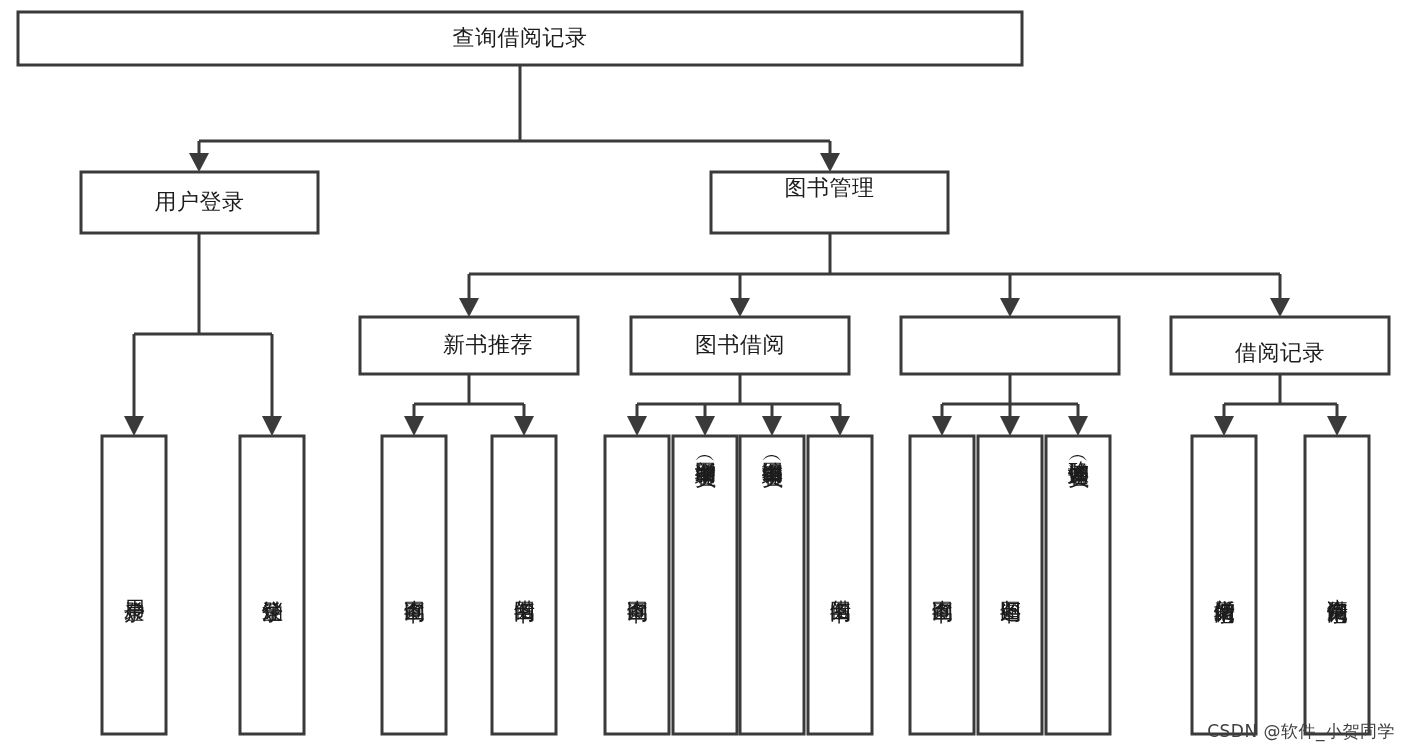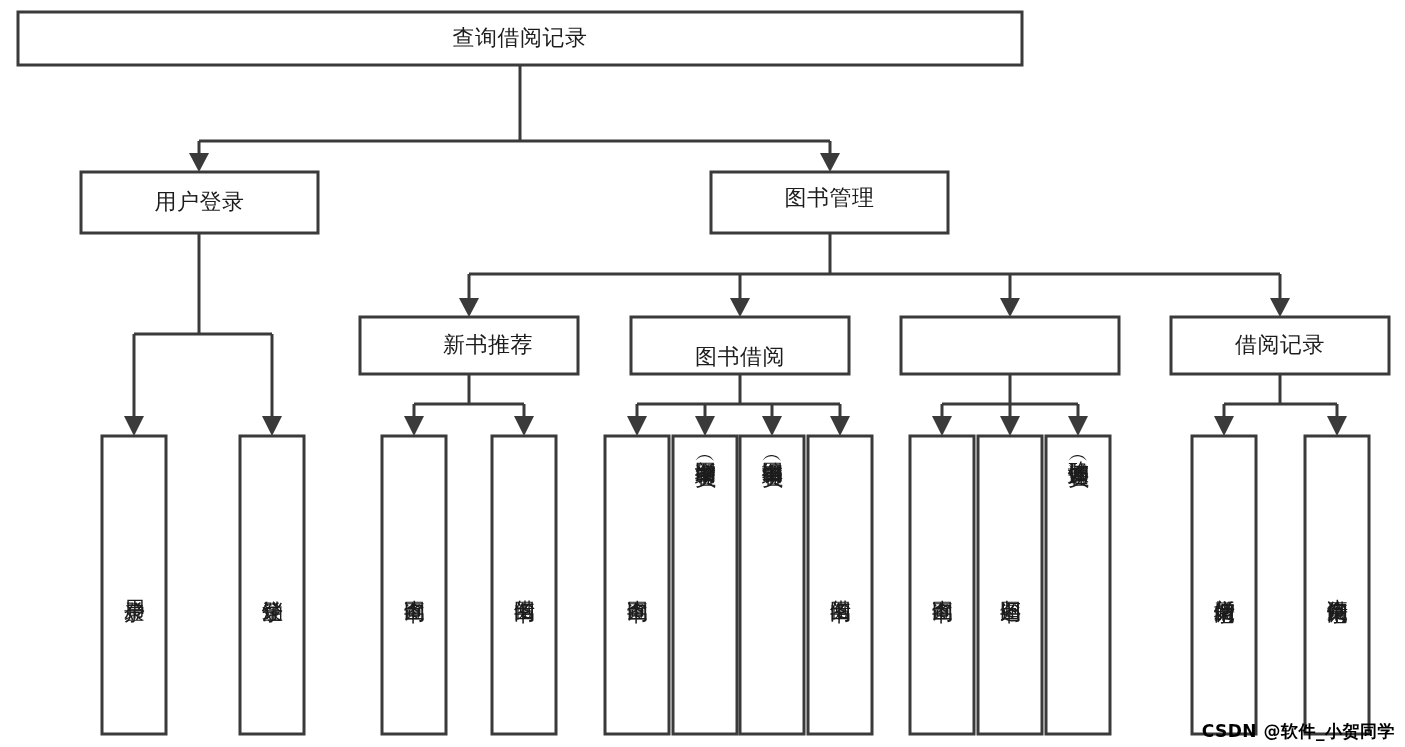--- a/index.html
+++ b/index.html
@@ -66,25 +66,24 @@
     pointer-events: none;
     writing-mode: vertical-rl;
     text-orientation: upright;
     letter-spacing: 1px;
   }
   .watermark {
     position: absolute;
     right: 10px;
     bottom: 4px;
     font-size: 17px;
-    color: #000000;
+    color: #404040;
     letter-spacing: 0.5px;
     white-space: nowrap;
     pointer-events: none;
-    font-weight: bold;
   }
 </style>
 </head>
 <body>
 
 <div id="diagram-root">
 
   <svg class="diagram-canvas" viewBox="0 0 1405 747">
     <defs>
       <marker id="arrow" markerWidth="14" markerHeight="14" refX="1.5" refY="5" orient="auto" markerUnits="userSpaceOnUse">
@@ -196,25 +195,25 @@
     <rect class="node-box" x="978" y="436" width="64" height="298"></rect>
     <rect class="node-box" x="1046" y="436" width="64" height="298"></rect>
 
     <rect class="node-box" x="1192" y="436" width="64" height="298"></rect>
     <rect class="node-box" x="1305" y="436" width="64" height="298"></rect>
   </svg>
 
   <div class="node-label-h" style="left:18px; top:12px; width:1004px; height:53px;">查询借阅记录</div>
 
   <div class="node-label-h" style="left:81px; top:172px; width:237px; height:61px;">用户登录</div>
-  <div class="node-label-h" style="left:711px; top:168px; width:237px; height:61px;">图书管理</div>
+  <div class="node-label-h" style="left:711px; top:160px; width:237px; height:61px;font-family:Liberation Mono, monospace;">图书管理</div>
 
   <div class="node-label-h" style="left:360px; top:317px; width:256px; height:57px;">新书推荐</div>
-  <div class="node-label-h" style="left:631px; top:317px; width:218px; height:57px;margin-top:12px;">图书借阅</div>
-  <div class="node-label-h" style="left:1171px; top:317px; width:218px; height:57px;">借阅记录</div>
+  <div class="node-label-h" style="left:631px; top:317px; width:218px; height:57px;">图书借阅</div>
+  <div class="node-label-h" style="left:1171px; top:325px; width:218px; height:57px;">借阅记录</div>
 
   <div class="node-label-v" style="left:102px; top:436px; width:64px; height:298px;">用户登录</div>
   <div class="node-label-v" style="left:240px; top:436px; width:64px; height:298px;">注销登录</div>
 
   <div class="node-label-v" style="left:382px; top:436px; width:64px; height:298px;">查询图书</div>
   <div class="node-label-v" style="left:492px; top:436px; width:64px; height:298px;">借阅图书</div>
 
   <div class="node-label-v" style="left:605px; top:436px; width:64px; height:298px;">查询图书</div>
   <div class="node-label-v" style="left:673px; top:436px; width:64px; height:298px; justify-content:flex-start; padding-top:8px; box-sizing:border-box;">新增图书（管理员）</div>
   <div class="node-label-v" style="left:740px; top:436px; width:64px; height:298px; justify-content:flex-start; padding-top:8px; box-sizing:border-box;">编辑图书（管理员）</div>

